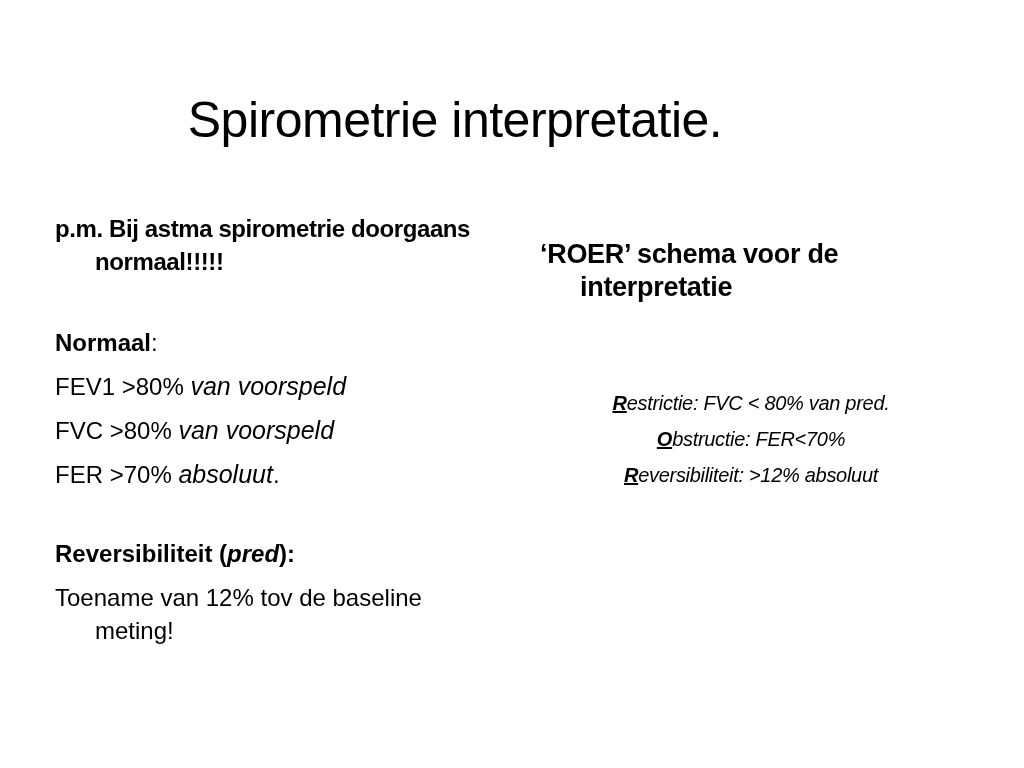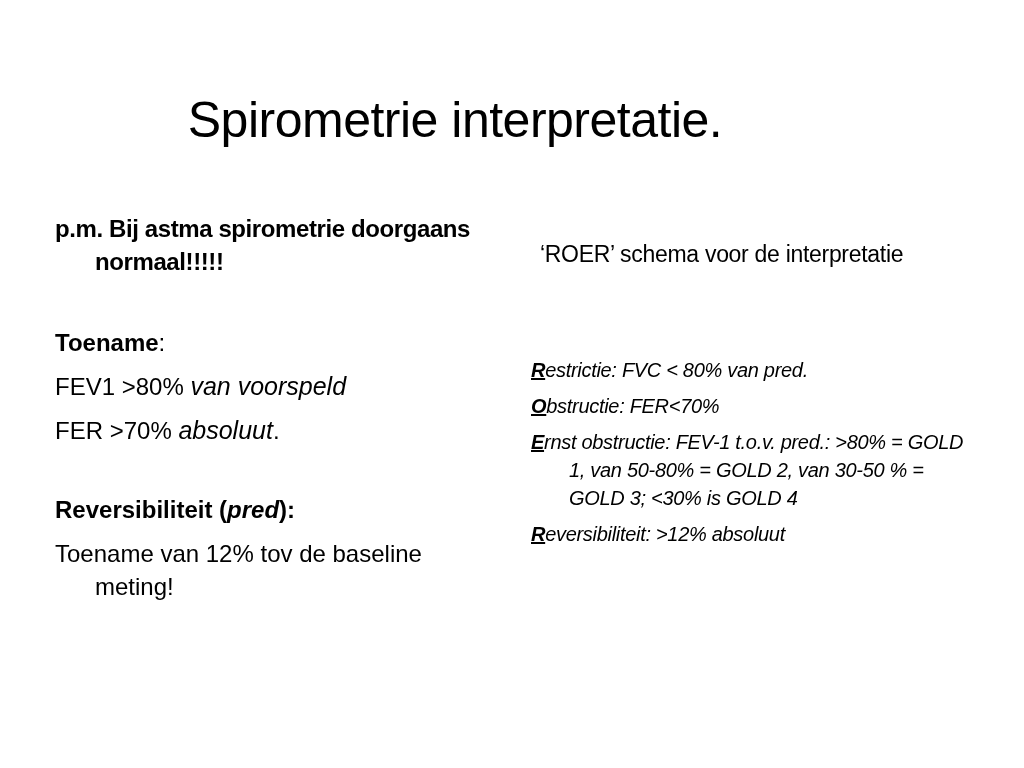--- a/index.html
+++ b/index.html
@@ -54,57 +54,61 @@
     .small-italic {
       font-size: 25px;
       font-style: italic;
     }
     .left-intro { letter-spacing: -0.4px; }
     .gap-1 { margin-top: 48px; }
     .gap-2 { margin-top: 46px; }
     .line-row { margin-top: 11px; }
 
     .roer-heading {
-      font-size: 23px;
+      font-size: 27px;
       line-height: 33px;
-      font-weight: normal;
+      font-weight: bold;
       letter-spacing: -0.3px;
     }
     .roer-list {
       margin-top: 85px;
     }
     .roer-item {
       font-size: 20px;
       line-height: 28px;
       font-style: italic;
       margin: 0 0 8px 0;
       padding-left: 38px;
       text-indent: -38px;
       letter-spacing: -0.3px;
+      text-align: center;
     }
     .roer-letter {
       font-weight: bold;
       text-decoration: underline;
       font-style: italic;
     }
   </style>
 </head>
 <body>
 
 <h1 class="slide-title">Spirometrie interpretatie.</h1>
 
 <div class="col col-left">
   <p class="para big bold left-intro">p.m. Bij astma spirometrie doorgaans normaal!!!!!</p>
 
   <p class="para big gap-1">
-    <span class="bold">Toename</span><span>:</span>
+    <span class="bold">Normaal</span><span>:</span>
   </p>
 
   <p class="para big line-row">
     <span>FEV1 &gt;80% </span><span class="small-italic">van voorspeld</span><span></span>
+  </p>
+  <p class="para big line-row">
+    <span>FVC &gt;80% </span><span class="small-italic">van voorspeld</span><span></span>
   </p>
   <p class="para big line-row">
     <span>FER &gt;70% </span><span class="small-italic">absoluut</span><span>.</span>
   </p>
 
   <p class="para big bold gap-2">
     <span>Reversibiliteit (</span><span class="italic">pred</span><span>):</span>
   </p>
   <p class="para big line-row">Toename van 12% tov de baseline meting!</p>
 </div>
@@ -113,19 +117,16 @@
   <p class="para roer-heading">‘ROER’ schema voor de interpretatie</p>
 
   <div class="roer-list">
     <p class="roer-item">
       <span class="roer-letter">R</span><span>estrictie: FVC &lt; 80% van pred.</span>
     </p>
     <p class="roer-item">
       <span class="roer-letter">O</span><span>bstructie: FER&lt;70%</span>
     </p>
     <p class="roer-item">
-      <span class="roer-letter">E</span><span>rnst obstructie: FEV-1 t.o.v. pred.: &gt;80% = GOLD 1, van 50-80% = GOLD 2, van 30-50 % = GOLD 3; &lt;30% is GOLD 4</span>
-    </p>
-    <p class="roer-item">
       <span class="roer-letter">R</span><span>eversibiliteit: &gt;12% absoluut</span>
     </p>
   </div>
 </div>
 
 </body></html>

